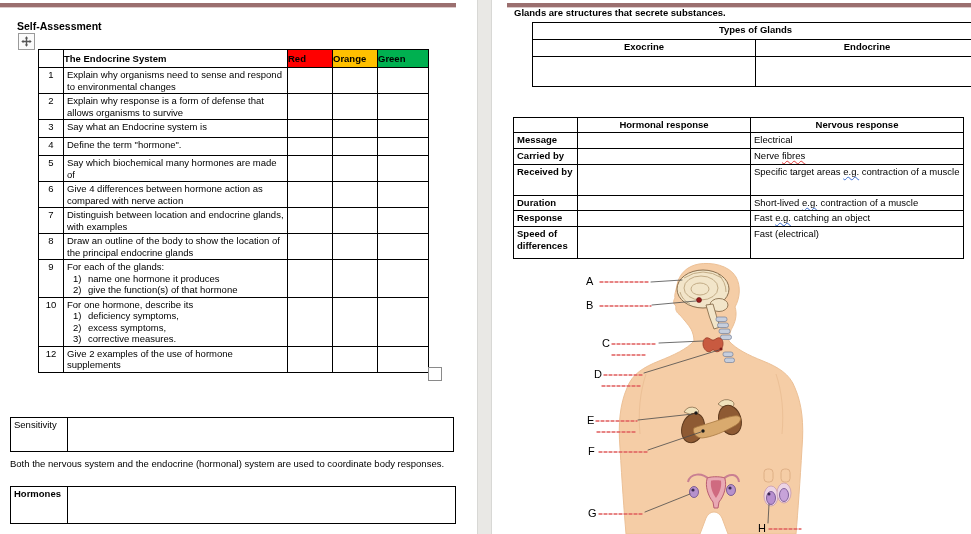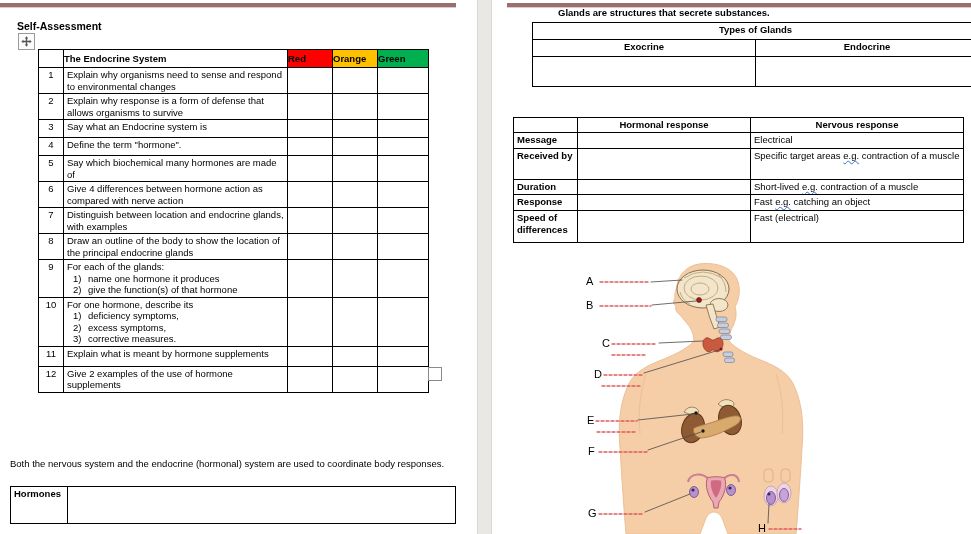--- a/index.html
+++ b/index.html
@@ -22,21 +22,21 @@
   .orange{background:#FFC000;}
   .green{background:#00B050;}
   td.num{text-align:center;padding:1px 0;}
   .subitem{display:flex;padding-left:6px;}
   .subitem .sn{width:15px;flex:none;}
   .sens{left:10px;top:417px;width:443px;}
   .horm{left:10px;top:486px;width:445px;}
   .boxrow td{height:31px;}
   .horm .boxrow td{height:34px;}
   .bottom-par{position:absolute;left:10px;top:458px;width:458px;font-size:9.5px;line-height:12px;}
-  .intro{position:absolute;left:514px;top:7px;font-size:9.5px;font-weight:bold;margin-left:44px;}
+  .intro{position:absolute;left:514px;top:7px;font-size:9.5px;font-weight:bold;}
   .glands{left:532px;top:22px;width:446px;}
   .glands .t td{text-align:center;font-weight:bold;height:14px;padding:1px 0;}
   .glands .empty td{height:27px;}
   .resp{left:513px;top:117px;width:450px;border-radius:14px;}
   .resp .hdr td{text-align:center;font-weight:bold;height:12px;padding:1px 0;}
   .resp td.lab{font-weight:bold;margin-top:8px;}
   .mk-spelling{text-decoration-line:underline;text-decoration-style:wavy;
                text-decoration-color:#e03a3a;text-decoration-skip-ink:none;}
   .mk-grammar{text-decoration-line:underline;text-decoration-style:wavy;
               text-decoration-color:#3b6fd4;text-decoration-skip-ink:none;}
@@ -180,42 +180,45 @@
             <div class="subitem">
               <span class="sn">3)</span>
               <span>corrective measures.</span>
             </div>
           </td>
           <td></td>
           <td></td>
           <td></td>
         </tr>
         <tr style="height: 20px;">
-          <td class="num">11</td>
-          <td>
-            <div>Explain what is meant by hormone supplements</div>
-          </td>
-          <td></td>
-          <td></td>
-          <td></td>
-        </tr>
-        <tr style="height: 20px;">
           <td class="num">12</td>
           <td>
             <div>Give 2 examples of the use of hormone supplements</div>
           </td>
           <td></td>
           <td></td>
           <td></td>
         </tr>
       </tbody>
   </table>
 
   <div class="resizer"></div>
 
+  <table class="sens">
+    <colgroup>
+        <col style="width:57px">
+        <col style="width:386px">
+      </colgroup>
+    <tbody>
+      <tr class="boxrow">
+        <td>Sensitivity</td>
+        <td></td>
+      </tr>
+    </tbody>
+  </table>
 
   <div class="bottom-par">Both the nervous system and the endocrine (hormonal) system are used to coordinate body responses.</div>
 
   <table class="horm">
     <colgroup>
         <col style="width:57px">
         <col style="width:388px">
       </colgroup>
     <tbody>
       <tr class="boxrow">
@@ -256,20 +259,25 @@
     <tbody id="resp-body">
       <tr class="hdr">
         <td></td>
         <td>Hormonal response</td>
         <td>Nervous response</td>
       </tr>
     <tr style="height: 16px;">
           <td class="lab">Message</td>
           <td></td>
           <td><span>Electrical</span></td>
+        </tr>
+        <tr style="height: 16px;">
+          <td class="lab">Carried by</td>
+          <td></td>
+          <td><span>Nerve </span><span class="mk-spelling">fibres</span></td>
         </tr>
         <tr style="height: 31px;">
           <td class="lab">Received by</td>
           <td></td>
           <td><span>Specific target areas </span><span class="mk-grammar">e.g.</span><span> contraction of a muscle</span></td>
         </tr>
         <tr style="height: 15px;">
           <td class="lab">Duration</td>
           <td></td>
           <td><span>Short-lived </span><span class="mk-grammar">e.g.</span><span> contraction of a muscle</span></td>

